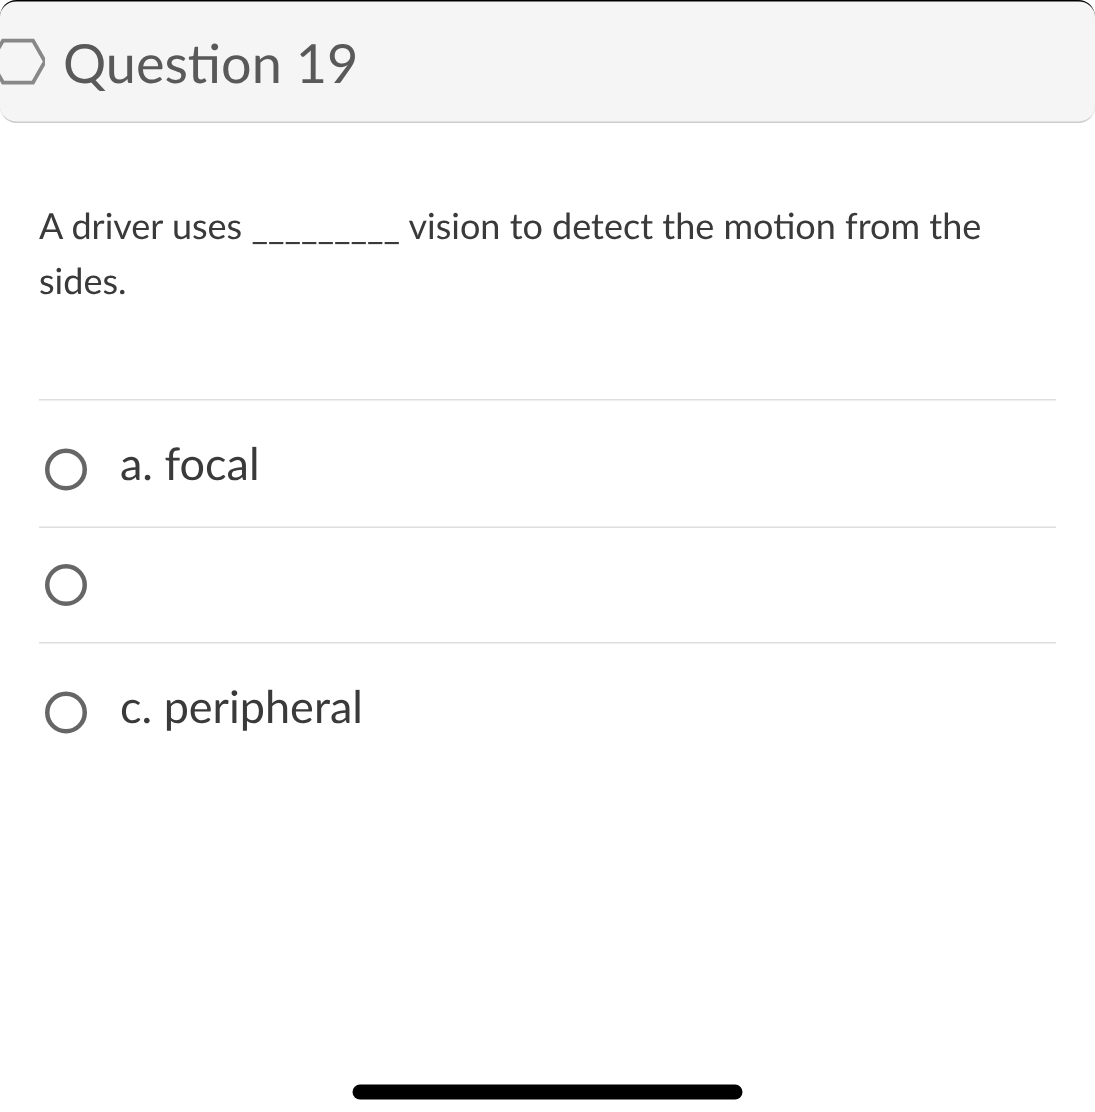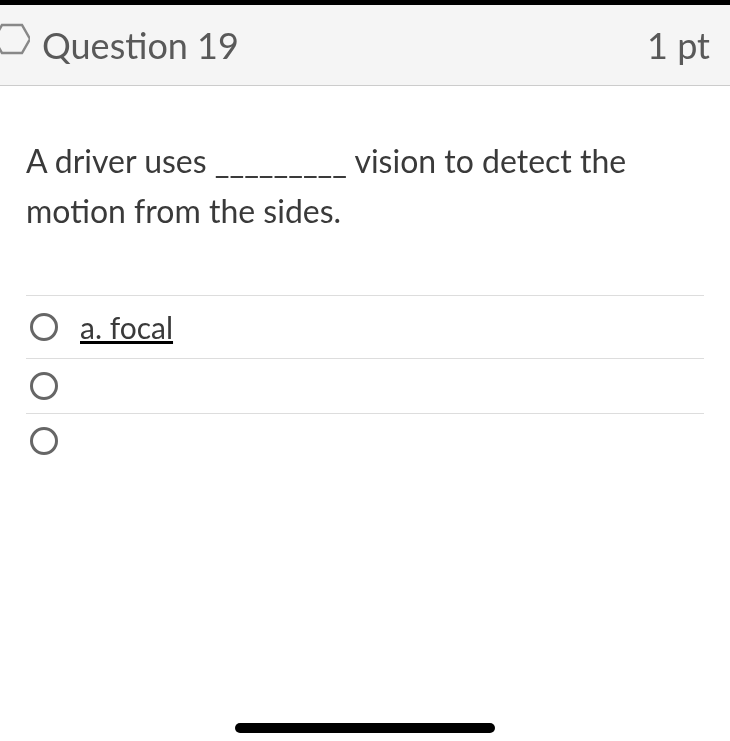--- a/index.html
+++ b/index.html
@@ -10,25 +10,27 @@
     body {
       font-family: "Lato", "Helvetica Neue", Helvetica, Arial, sans-serif;
       background: #fff;
       width: 730px;
       height: 741px;
       overflow: hidden;
       position: relative;
     }
     .question-header {
       display: flex;
+      align-items: center;
       background: #f5f5f5;
-      border-top: 5px solid #000000;
+      border-top: 1px solid #000000;
       border-bottom: 1px solid #ccc;
       padding: 18px 20px 18px 0;
       position: relative;
+      border-radius: 11px;
     }
     .hexagon-icon {
       width: 36px;
       height: 32px;
       margin-right: 12px;
       flex-shrink: 0;
       margin-left: -6px;
     }
     .question-title {
       font-size: 36px;
@@ -38,36 +40,35 @@
     }
     .points {
       font-size: 36px;
       color: #595959;
       font-weight: 400;
     }
     .question-body {
       padding: 50px 26px 20px 26px;
     }
     .question-text {
-      font-size: 32px;
+      font-size: 24px;
       color: #3a3a3a;
       line-height: 1.55;
       font-weight: 400;
     }
     .answers {
       margin-top: 40px;
       padding: 0 26px;
     }
     .answer-option {
       display: flex;
-      align-items: center;
-      padding: 13px 4px;
+      align-items: flex-end;
+      padding: 24px 4px;
       border-top: 1px solid #ddd;
       cursor: pointer;
-      text-decoration: underline;
     }
     .answer-option:first-child {
       border-top: 1px solid #ddd;
     }
     .radio {
       width: 28px;
       height: 28px;
       border: 3px solid #666;
       border-radius: 50%;
       margin-right: 22px;
@@ -93,33 +94,33 @@
 </head>
 <body>
 
 <div class="question-header">
   <span class="hexagon-icon">
     <svg viewBox="0 0 36 32" width="36" height="32">
       <polygon points="0,16 8,2 28,2 36,16 28,30 8,30" fill="none" stroke="#888" stroke-width="2.5"></polygon>
     </svg>
   </span>
   <span class="question-title">Question 19</span>
-  <span class="points">1 pt</span>
 </div>
 
 <div class="question-body">
   <div class="question-text">A driver uses _________ vision to detect the motion from the sides.</div>
 </div>
 
 <div class="answers">
   <div class="answer-option">
     <span class="radio"></span>
     <span class="answer-label">a. focal</span>
   </div>
   <div class="answer-option">
     <span class="radio"></span>
   </div>
   <div class="answer-option">
     <span class="radio"></span>
+    <span class="answer-label">c. peripheral</span>
   </div>
 </div>
 
 <div class="bottom-bar"></div>
 
 </body></html>

